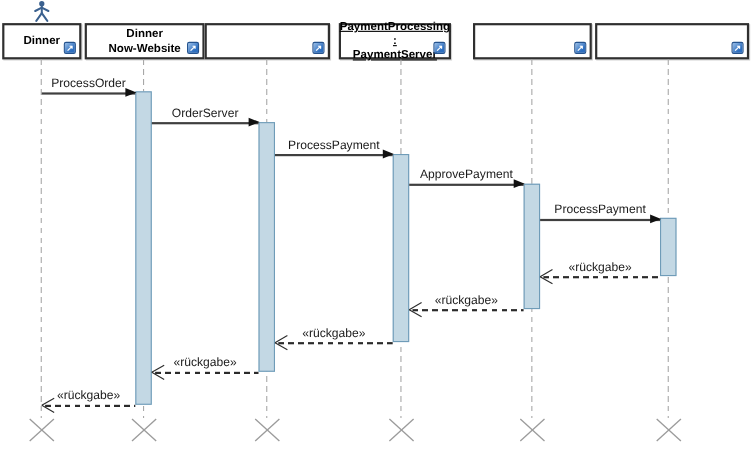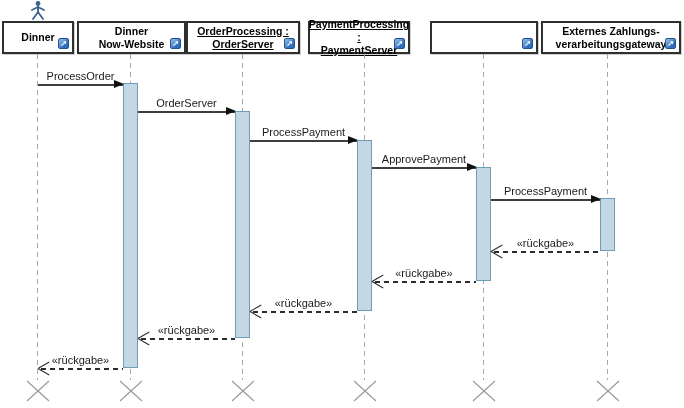--- a/index.html
+++ b/index.html
@@ -91,22 +91,20 @@
     <span class="nav-icon">↗</span>
   </div>
   <div class="lifeline" style="left:130px;height:326px;"></div>
   <div class="activation" style="left:123px;top:83px;height:285px;"></div>
   <svg class="xmark" style="left:118px;top:379px;">
     <line x1="2" y1="2" x2="24" y2="22" stroke="#9b9b9b" stroke-width="1.2"></line>
     <line x1="24" y1="2" x2="2" y2="22" stroke="#9b9b9b" stroke-width="1.2"></line>
   </svg>
 
   <div class="head-box underlined" style="left:186px;width:114px;">
-    <span class="head-title">OrderProcessing :
-OrderServer</span>
     <span class="nav-icon">↗</span>
   </div>
   <div class="lifeline" style="left:242px;height:326px;"></div>
   <div class="activation" style="left:235px;top:111px;height:227px;"></div>
   <svg class="xmark" style="left:230px;top:379px;">
     <line x1="2" y1="2" x2="24" y2="22" stroke="#9b9b9b" stroke-width="1.2"></line>
     <line x1="24" y1="2" x2="2" y2="22" stroke="#9b9b9b" stroke-width="1.2"></line>
   </svg>
 
   <div class="head-box underlined" style="left:308px;width:102px;">
@@ -125,22 +123,20 @@
     <span class="nav-icon">↗</span>
   </div>
   <div class="lifeline" style="left:483px;height:326px;"></div>
   <div class="activation" style="left:476px;top:167px;height:114px;"></div>
   <svg class="xmark" style="left:471px;top:379px;">
     <line x1="2" y1="2" x2="24" y2="22" stroke="#9b9b9b" stroke-width="1.2"></line>
     <line x1="24" y1="2" x2="2" y2="22" stroke="#9b9b9b" stroke-width="1.2"></line>
   </svg>
 
   <div class="head-box" style="left:541px;width:140px;">
-    <span class="head-title">Externes Zahlungs-
-verarbeitungsgateway</span>
     <span class="nav-icon">↗</span>
   </div>
   <div class="lifeline" style="left:607px;height:326px;"></div>
   <div class="activation" style="left:600px;top:198px;height:53px;"></div>
   <svg class="xmark" style="left:595px;top:379px;">
     <line x1="2" y1="2" x2="24" y2="22" stroke="#9b9b9b" stroke-width="1.2"></line>
     <line x1="24" y1="2" x2="2" y2="22" stroke="#9b9b9b" stroke-width="1.2"></line>
   </svg>
 
   <div class="msg solid" style="left:38px;top:84px;width:85px;">

